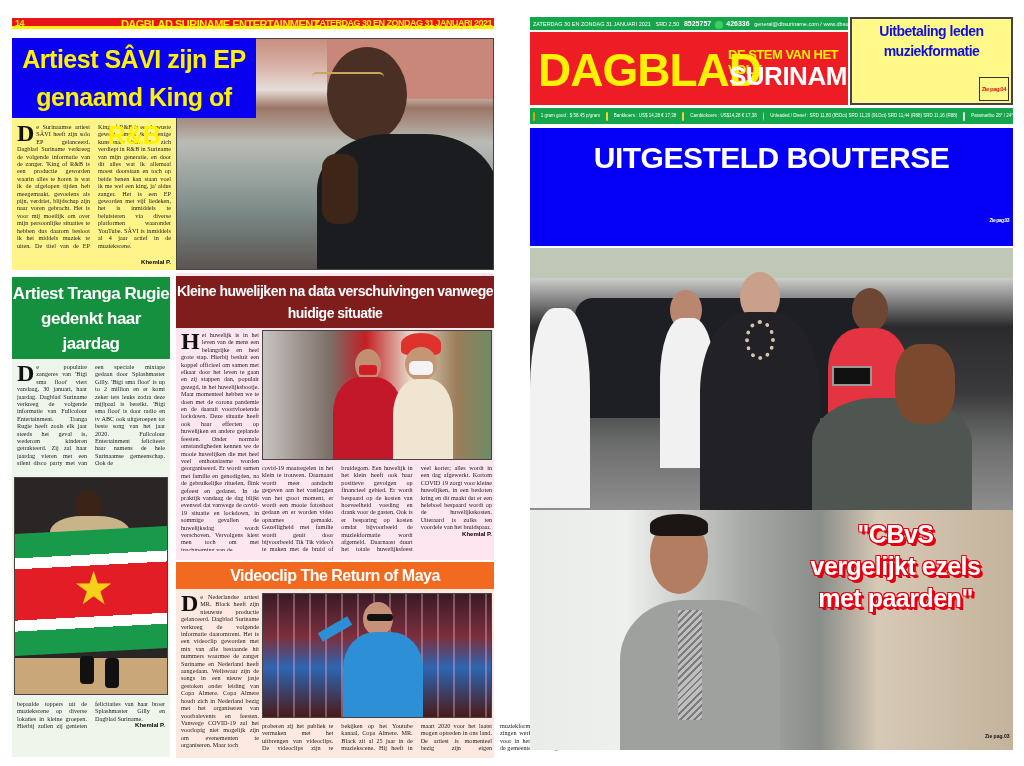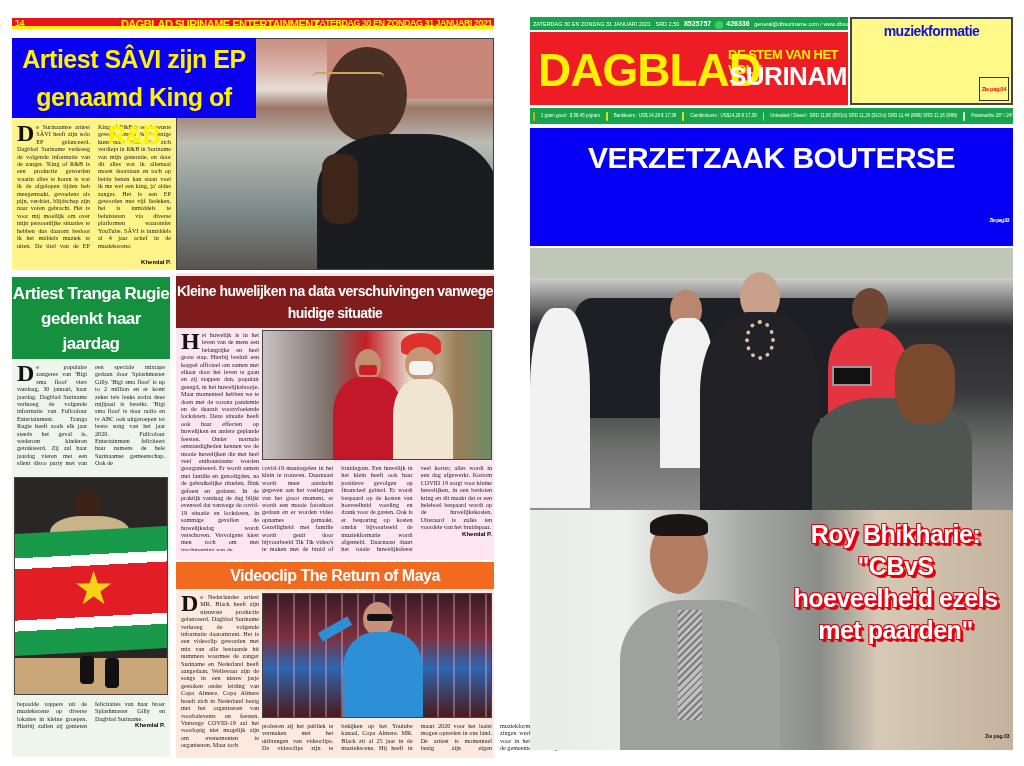--- a/index.html
+++ b/index.html
@@ -156,39 +156,40 @@
   <span>general@dbsuriname.com / www.dbsuriname.com</span>
 </div>
 
 <div id="masthead" class="abs">
   <div id="masthead-title" class="abs cond">DAGBLAD</div>
   <div id="masthead-tagline" class="abs cond">DE STEM VAN HET VOLK</div>
   <div id="masthead-subtitle" class="abs cond">SURINAME</div>
 </div>
 
 <div id="teaser" class="abs cond">
+  <div>Uitbetaling leden</div>
   <div>muziekformatie</div>
   <div id="teaser-ref" class="abs">Zie pag.04</div>
 </div>
 
 <div id="market-bar" class="abs">
   <span class="mk-icon" style="background:#d9a516;"></span>
   <span>1 gram goud : $ 58.45 p/gram</span>
   <span class="mk-icon" style="background:#f0d23a;"></span>
   <span>Bankkoers : US$ 14,28  € 17,38</span>
   <span class="mk-icon" style="background:#f0d23a;"></span>
   <span>Cambiokoers : US$14,28  € 17,38</span>
   <span class="mk-icon" style="background:#f0d23a; width:9px; border-radius:50%;"></span>
   <span>Unleaded / Diesel : SRD 11,80 (95Oct) SRD 11,20 (91Oct) SRD 11,44 (R88) SRD 11,16 (R88)</span>
   <span class="mk-icon" style="background:#dfe6ee;"></span>
   <span>Paramaribo 28° / 24°</span>
 </div>
 
 <div id="main-headline" class="abs cond">
-  <div>VERZETZAAK BOUTERSE</div>
+  <div>UITGESTELD BOUTERSE</div>
   <div id="main-ref" class="abs">Zie pag.03</div>
 </div>
 
 <div id="main-photo" class="abs photo">
   <div style="position:absolute; left:0; top:0; width:483px; height:30px; background:#bfc8b6;"></div>
   <div style="position:absolute; left:45px; top:50px; width:300px; height:120px; background:#1d1f24; border-radius:18px 18px 6px 6px;"></div>
   <div class="torso" style="left:0; top:60px; width:60px; height:200px; background:#f2f2f2;"></div>
   <div class="head" style="left:140px; top:42px; width:32px; height:40px; background:#b98670;"></div>
   <div class="torso" style="left:130px; top:70px; width:55px; height:150px; background:#f1f1f1;"></div>
   <div class="head" style="left:210px; top:24px; width:40px; height:50px; background:#c9a08a;"></div>
@@ -201,18 +202,17 @@
   <div style="position:absolute; left:302px; top:118px; width:40px; height:20px; background:#111; border:2px solid #999;"></div>
 </div>
 
 <div id="roy-photo" class="abs photo">
   <div class="head" style="left:120px; top:8px; width:58px; height:76px; background:#b37d61;"></div>
   <div style="position:absolute; left:120px; top:4px; width:58px; height:22px; background:#1b1613; border-radius:50% 50% 20% 20%;"></div>
   <div class="torso" style="left:90px; top:90px; width:160px; height:150px; background:#9ea19d;"></div>
   <div style="position:absolute; left:148px; top:100px; width:24px; height:110px; background:repeating-linear-gradient(135deg,#bfbfbf 0 3px,#7d7d7d 3px 5px);"></div>
 </div>
 <div id="roy-quote" class="abs cond">
-  <div>Roy Bhikharie:</div>
   <div>"CBvS</div>
-  <div>hoeveelheid ezels</div>
+  <div>vergelijkt ezels</div>
   <div>met paarden"</div>
 </div>
 <div id="roy-ref" class="abs">Zie pag.03</div>
 
 </body></html>

